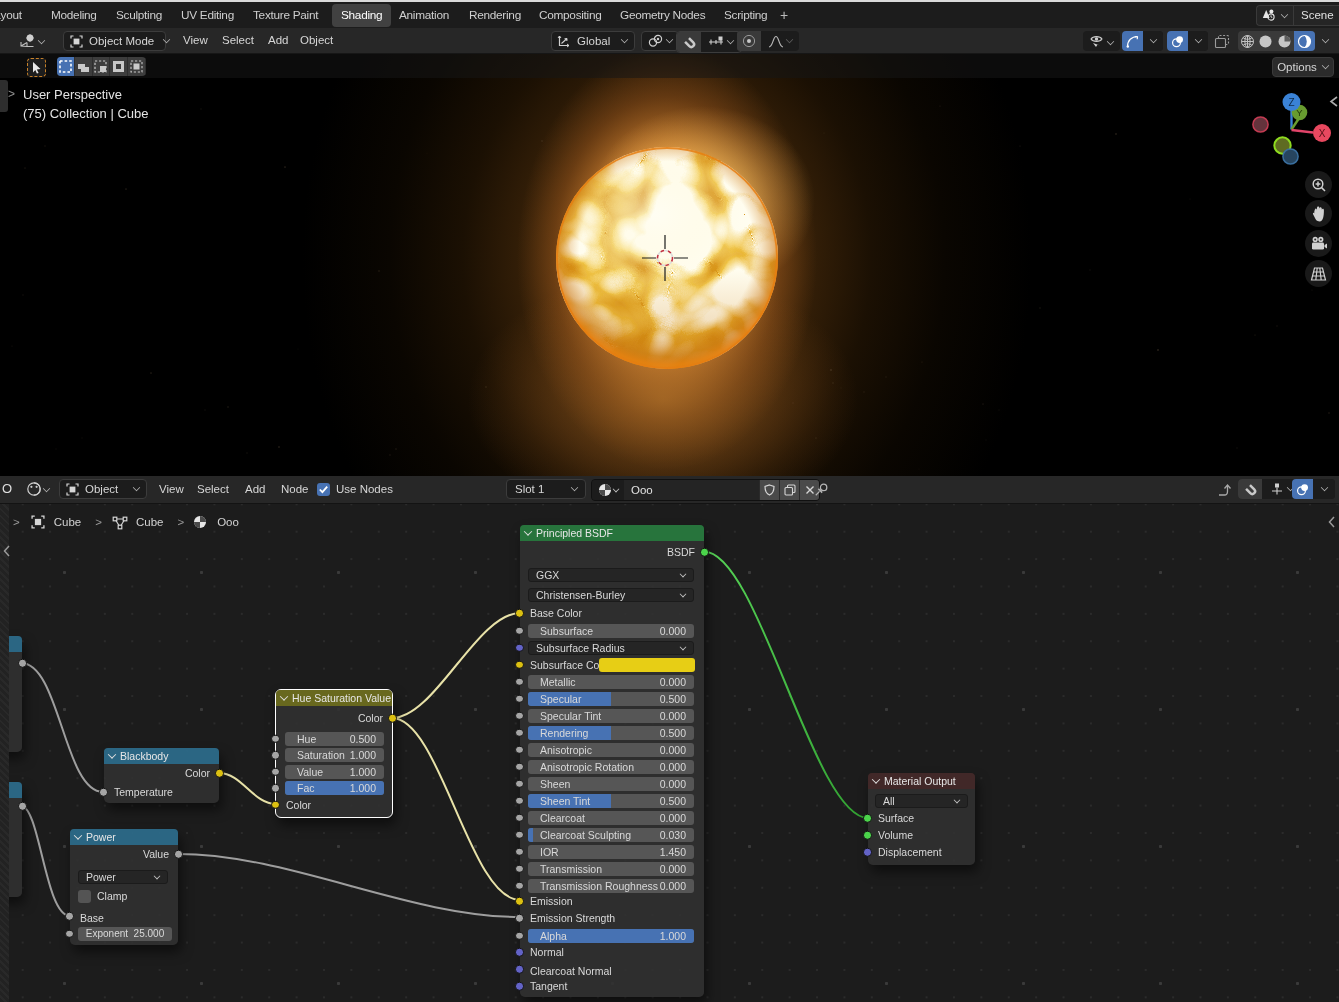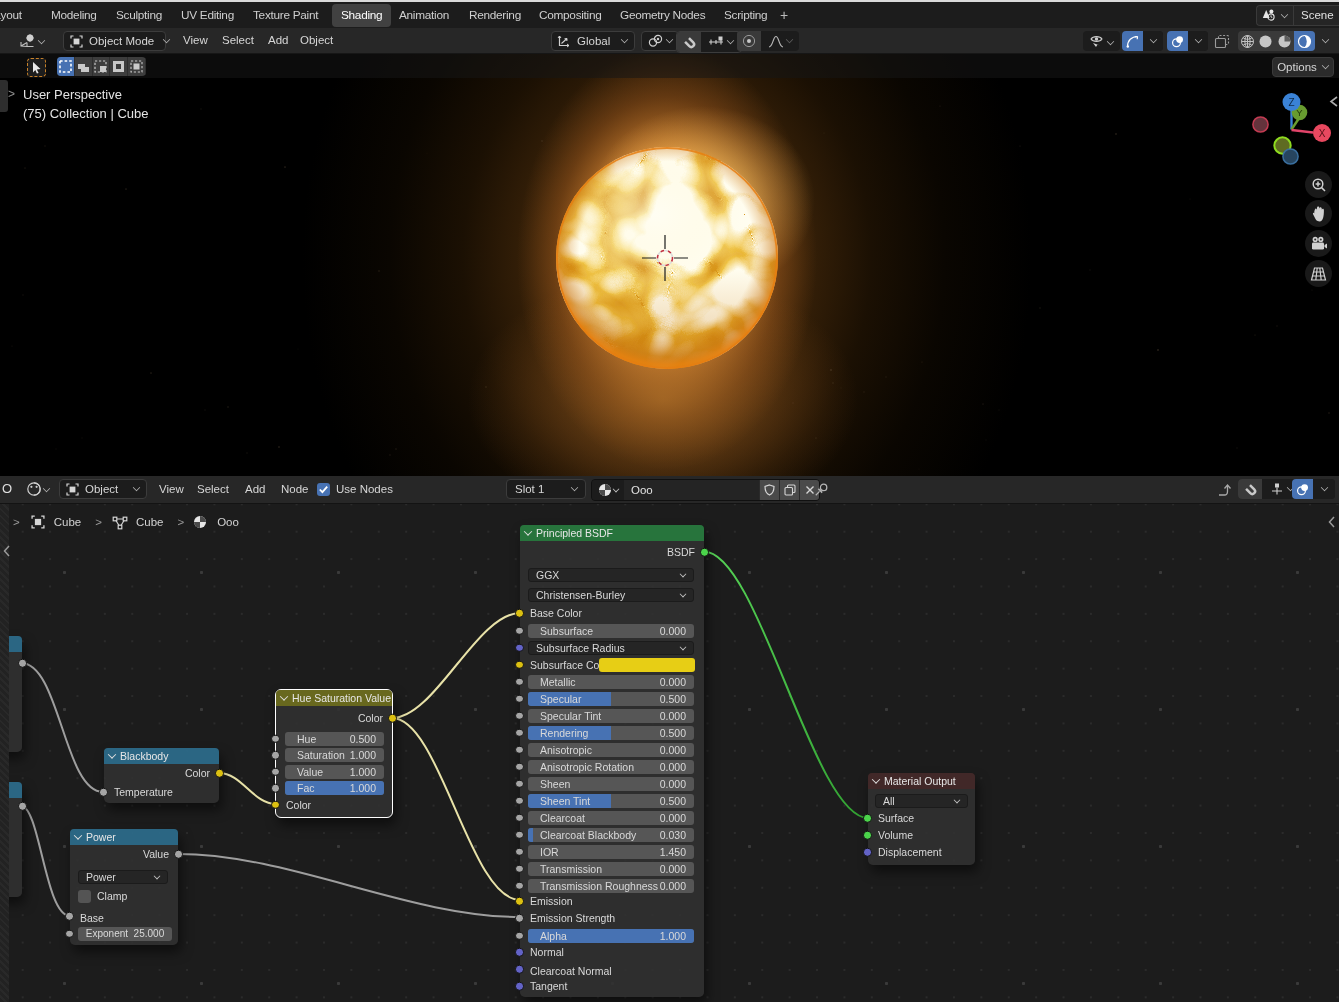--- a/index.html
+++ b/index.html
@@ -878,21 +878,21 @@
           <span class="sock sockL sg"></span>
           <div class="slider">
             <span class="sl">Clearcoat</span>
             <span class="sv">0.000</span>
           </div>
         </div>
       <div class="nrow" style="top:301px;height:17px;">
           <span class="sock sockL sg"></span>
           <div class="slider">
             <div class="fill" style="width:5px;"></div>
-            <span class="sl">Clearcoat Blackbody</span>
+            <span class="sl">Clearcoat Sculpting</span>
             <span class="sv">0.030</span>
           </div>
         </div>
       <div class="nrow" style="top:318px;height:17px;text-align:center;">
           <span class="sock sockL sg"></span>
           <div class="slider">
             <span class="sl">IOR</span>
             <span class="sv">1.450</span>
           </div>
         </div>

